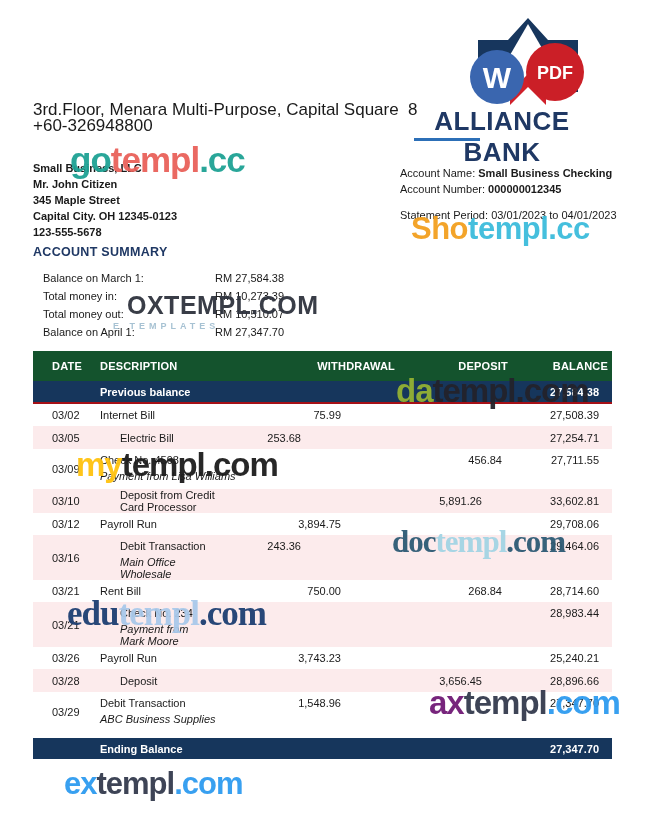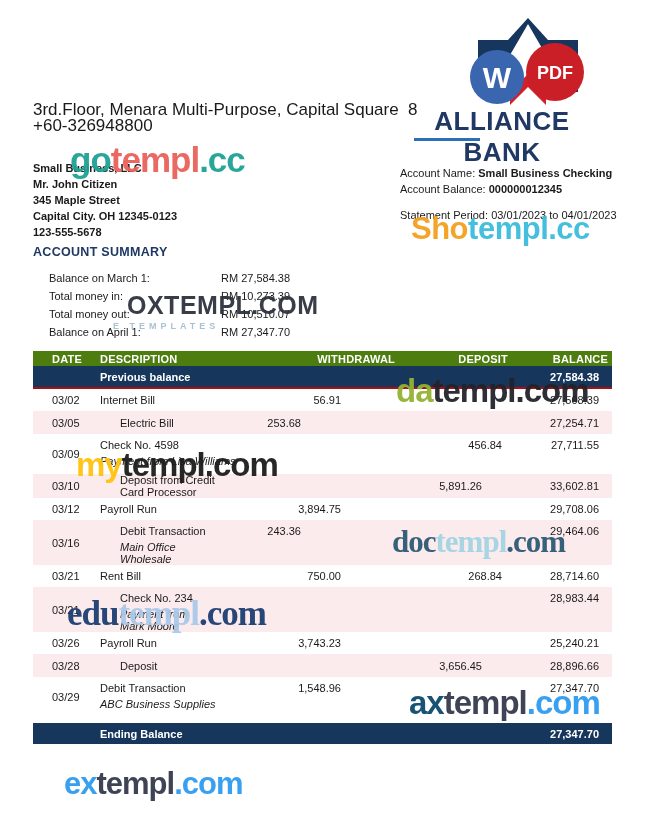--- a/index.html
+++ b/index.html
@@ -15,26 +15,26 @@
   }
   .bank-underline{position:absolute;left:414px;top:138px;width:66px;height:3px;background:#2c6fb7;}
   
   .address{position:absolute;left:33px;top:102px;font-size:17px;line-height:15.5px;white-space:pre-wrap;}
   .recipient{position:absolute;left:33px;top:160px;font-size:11px;line-height:16px;font-weight:bold;}
   .account-info{position:absolute;left:400px;top:165px;font-size:11px;line-height:16px;}
   .account-info .gap{height:10px;}
   .account-info b{font-weight:bold;}
   
   .summary-title{position:absolute;left:33px;top:245px;font-size:12.5px;font-weight:bold;color:#1f3864;letter-spacing:.3px;}
-  .summary-rows{position:absolute;left:49px;top:269px;font-size:11px;line-height:18px;}
+  .summary-rows{position:absolute;left:43px;top:269px;font-size:11px;line-height:18px;}
   .summary-rows .lbl{display:inline-block;width:172px;}
   
   .stmt-table{position:absolute;left:33px;top:351px;width:579px;font-size:11px;}
   .t-row{display:grid;grid-template-columns:67px 1fr 120px 115px 102px;align-items:center;}
-  .t-header{height:15px;background:#4d7c0f;color:#ffffff;font-weight:bold;letter-spacing:.2px;}
+  .t-header{height:30px;background:#14532d;color:#ffffff;font-weight:bold;letter-spacing:.2px;}
   .t-row .c-date{padding-left:19px;}
   .t-row .c-wd{text-align:right;padding-right:54px;}
   .t-row .c-dep{text-align:right;padding-right:8px;}
   .t-row .c-bal{text-align:right;padding-right:13px;}
   .t-header .c-wd{padding-right:0;}
   .t-header .c-dep{padding-right:2px;}
   .t-header .c-bal{padding-right:4px;}
   .t-row.navy{height:21px;background:#16365c;color:#ffffff;font-weight:bold;}
   .t-row.navy.first{border-bottom:2px solid #a51017;}
   .t-row.data{min-height:22px;}
@@ -78,21 +78,21 @@
   <div id="sender-recipient" class="recipient">
       <div>Small Business, LLC</div>
       <div>Mr. John Citizen</div>
       <div>345 Maple Street</div>
       <div>Capital City. OH 12345-0123</div>
       <div>123-555-5678</div>
     </div>
 
   <div class="account-info">
     <div><span>Account Name:</span> <b>Small Business Checking</b></div>
-    <div><span>Account Balance:</span> <b>000000012345</b></div>
+    <div><span>Account Number:</span> <b>000000012345</b></div>
     <div class="gap"></div>
     <div><span>Statement Period:</span> <span>03/01/2023 to 04/01/2023</span></div>
   </div>
 
   <div class="summary-title">ACCOUNT SUMMARY</div>
   <div id="summary-rows" class="summary-rows">
       <div><span class="lbl">Balance on March 1:</span><span class="val">RM 27,584.38</span></div>
       <div><span class="lbl">Total money in:</span><span class="val">RM 10,273.39</span></div>
       <div><span class="lbl">Total money out:</span><span class="val">RM 10,510.07</span></div>
       <div><span class="lbl">Balance on April 1:</span><span class="val">RM 27,347.70</span></div>
@@ -112,21 +112,21 @@
       <div class="c-wd"></div>
       <div class="c-dep"></div>
       <div class="c-bal">27,584.38</div>
     </div>
     <div id="table-rows">
         <div class="t-row data">
           <div class="c-date">03/02</div>
           <div class="c-desc">
             <div class="d1">Internet Bill</div>
           </div>
-          <div class="c-wd">56.91</div>
+          <div class="c-wd">75.99</div>
           <div class="c-dep"></div>
           <div class="c-bal">27,508.39</div>
         </div>
         <div class="t-row data shade">
           <div class="c-date">03/05</div>
           <div class="c-desc">
             <div class="d1">Electric Bill</div>
           </div>
           <div class="c-wd">253.68</div>
           <div class="c-dep"></div>
@@ -228,16 +228,16 @@
     </div>
   </div>
 
   <div class="wm wm-gotempl"><span style="color: rgb(30, 162, 148);">go</span><span style="color: rgb(233, 97, 90);">templ</span><span style="color: rgb(30, 162, 148);">.cc</span></div>
   <div class="wm wm-shotempl"><span style="color: rgb(243, 160, 31);">Sho</span><span style="color: rgb(60, 188, 220);">templ.cc</span></div>
   <div class="wm wm-oxtempl"><span style="color: rgb(47, 51, 62);">OXTEMPL.COM</span><span class="tagline">E TEMPLATES</span></div>
   <div class="wm wm-datempl"><span style="color: rgb(148, 178, 51);">da</span><span style="color: rgb(35, 35, 43);">templ.com</span></div>
   <div class="wm wm-mytempl"><span style="color: rgb(255, 194, 14);">my</span><span style="color: rgb(28, 28, 28);">templ.com</span></div>
   <div class="wm wm-doctempl"><span style="color: rgb(45, 90, 116);">doc</span><span style="color: rgb(163, 212, 228);">templ</span><span style="color: rgb(45, 90, 116);">.com</span></div>
   <div class="wm wm-edutempl"><span style="color: rgb(29, 63, 114);">edu</span><span style="color: rgb(169, 201, 234);">templ</span><span style="color: rgb(29, 63, 114);">.com</span></div>
-  <div class="wm wm-axtempl"><span style="color: #0c4a6e;">ax</span><span style="color: rgb(52, 59, 78);">templ</span><span style="color: rgb(46, 155, 240);">.com</span></div>
+  <div class="wm wm-axtempl"><span style="color: #701a75; margin-left: 20px;">ax</span><span style="color: rgb(52, 59, 78);">templ</span><span style="color: rgb(46, 155, 240);">.com</span></div>
   <div class="wm wm-extempl"><span style="color: rgb(46, 155, 240);">ex</span><span style="color: rgb(52, 59, 78);">templ</span><span style="color: rgb(46, 155, 240);">.com</span></div>
 
 </div>
 
 </body></html>

